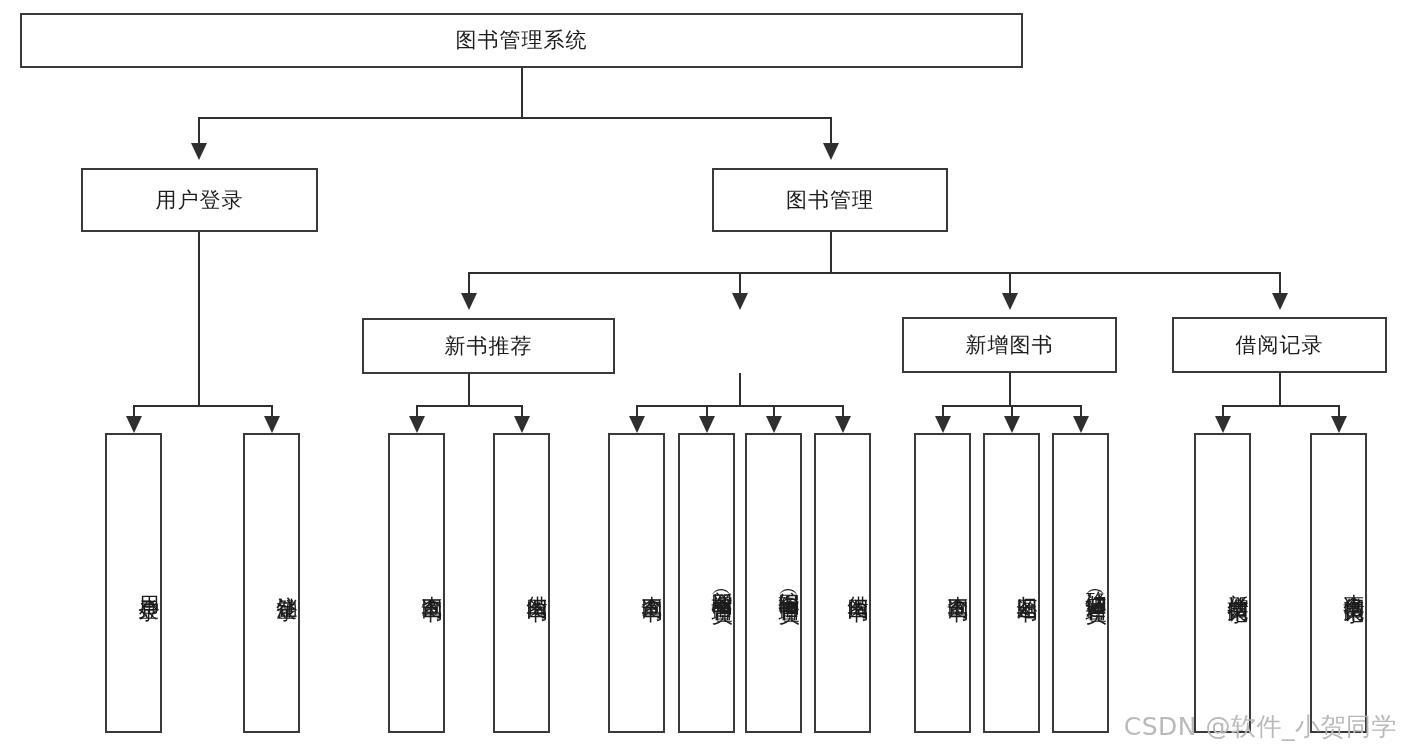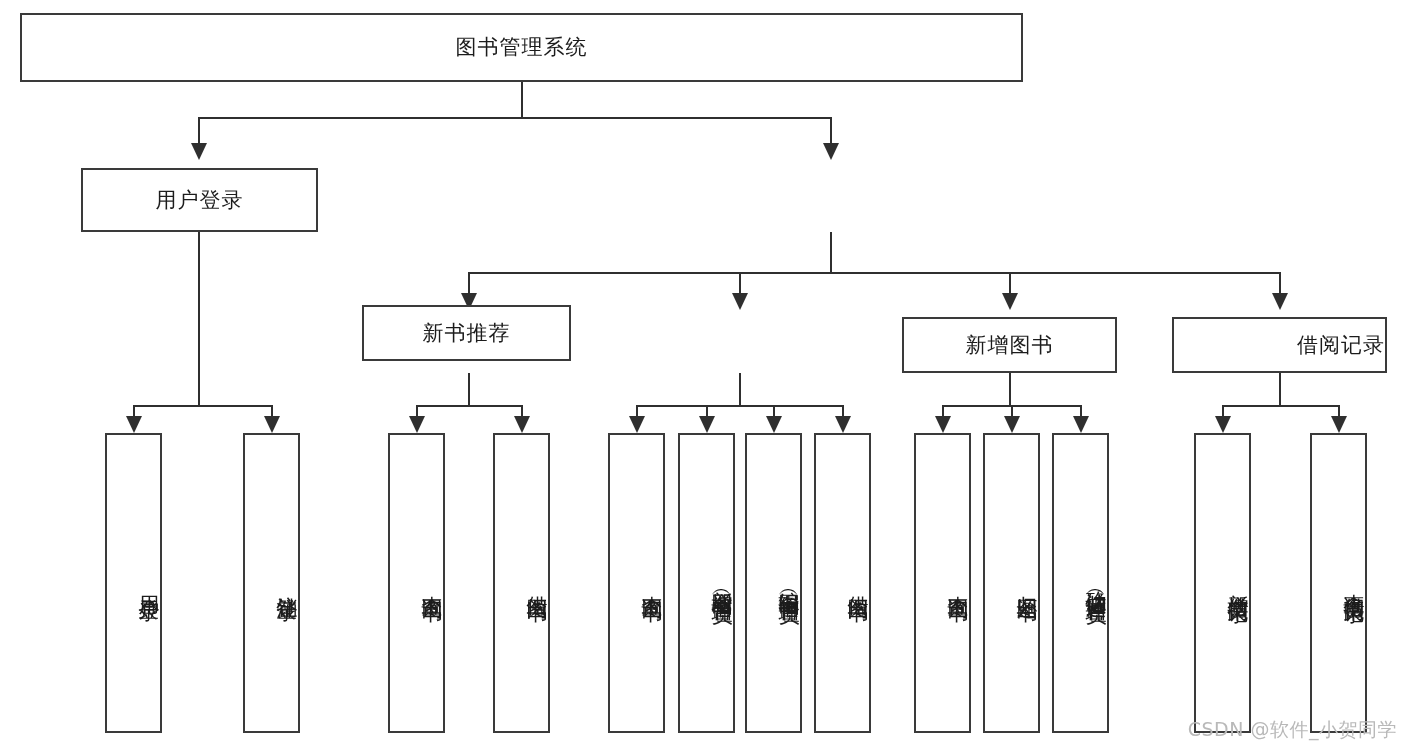--- a/index.html
+++ b/index.html
@@ -71,47 +71,50 @@
     border-left: 8px solid transparent;
     border-right: 8px solid transparent;
     border-top: 17px solid #2f2f2f;
     z-index: 2;
   }
   
   #watermark {
     position: absolute;
     right: 8px;
     bottom: 4px;
-    font-size: 19px;
+    font-size: 25px;
     color: #b9b9b9;
     letter-spacing: 0.5px;
     z-index: 5;
     white-space: nowrap;
   }
 </style>
 </head>
 <body>
 
 <div id="canvas">
 
-  <div class="node horiz" style="left:20px; top:13px; width:1003px; height:69px;">
+  <div class="node horiz" style="left:20px; top:13px; width:1003px; height:55px;">
     <span>图书管理系统</span>
   </div>
 
   <div class="vline" style="left:521px; top:68px; height:49px;"></div>
 
   <div class="hline" style="left:198px; top:117px; width:632px;"></div>
 
   <div class="vline" style="left:198px; top:117px; height:26px;"></div>
   <div class="arrow" style="left:191px; top:143px;"></div>
   <div class="vline" style="left:830px; top:117px; height:26px;"></div>
   <div class="arrow" style="left:823px; top:143px;"></div>
 
   <div class="node horiz" style="left:81px; top:168px; width:237px; height:64px;">
     <span>用户登录</span>
+  </div>
+  <div class="node horiz" style="left:712px; top:168px; width:236px; height:64px;">
+    <span>图书管理</span>
   </div>
 
   <div class="vline" style="left:198px; top:232px; height:173px;"></div>
   <div class="hline" style="left:133px; top:405px; width:138px;"></div>
   <div class="vline" style="left:133px; top:405px; height:11px;"></div>
   <div class="arrow" style="left:126px; top:416px;"></div>
   <div class="vline" style="left:271px; top:405px; height:11px;"></div>
   <div class="arrow" style="left:264px; top:416px;"></div>
 
   <div class="node vert" style="left:105px; top:433px; width:57px; height:300px;">
@@ -125,27 +128,27 @@
   <div class="hline" style="left:468px; top:272px; width:811px;"></div>
   <div class="vline" style="left:468px; top:272px; height:21px;"></div>
   <div class="arrow" style="left:461px; top:293px;"></div>
   <div class="vline" style="left:739px; top:272px; height:21px;"></div>
   <div class="arrow" style="left:732px; top:293px;"></div>
   <div class="vline" style="left:1009px; top:272px; height:21px;"></div>
   <div class="arrow" style="left:1002px; top:293px;"></div>
   <div class="vline" style="left:1279px; top:272px; height:21px;"></div>
   <div class="arrow" style="left:1272px; top:293px;"></div>
 
-  <div class="node horiz" style="left:362px; top:305px; width:209px; height:56px;">
+  <div class="node horiz" style="left:362px; top:318px; width:253px; height:56px;">
     <span>新书推荐</span>
   </div>
   <div class="node horiz" style="left:902px; top:317px; width:215px; height:56px;">
     <span>新增图书</span>
   </div>
-  <div class="node horiz" style="left:1172px; top:317px; width:215px; height:56px;justify-content:flex-end;">
+  <div class="node horiz" style="left:1172px; top:317px; width:215px; height:56px;">
     <span>借阅记录</span>
   </div>
 
   <div class="vline" style="left:468px; top:373px; height:32px;"></div>
   <div class="hline" style="left:416px; top:405px; width:105px;"></div>
   <div class="vline" style="left:416px; top:405px; height:11px;"></div>
   <div class="arrow" style="left:409px; top:416px;"></div>
   <div class="vline" style="left:521px; top:405px; height:11px;"></div>
   <div class="arrow" style="left:514px; top:416px;"></div>
 

